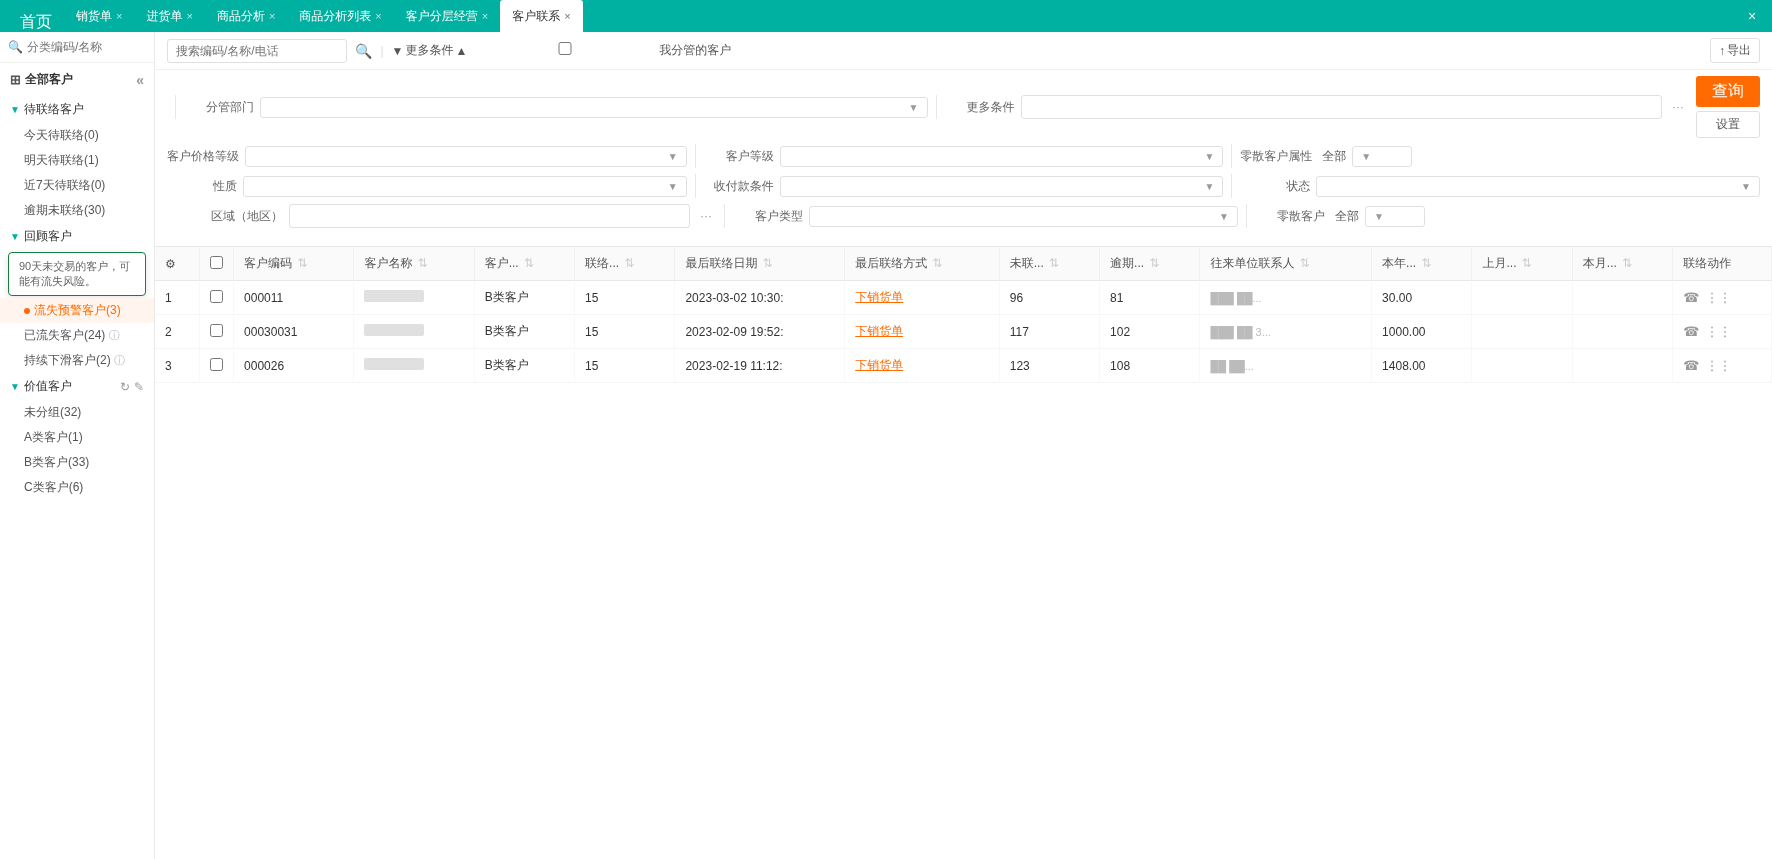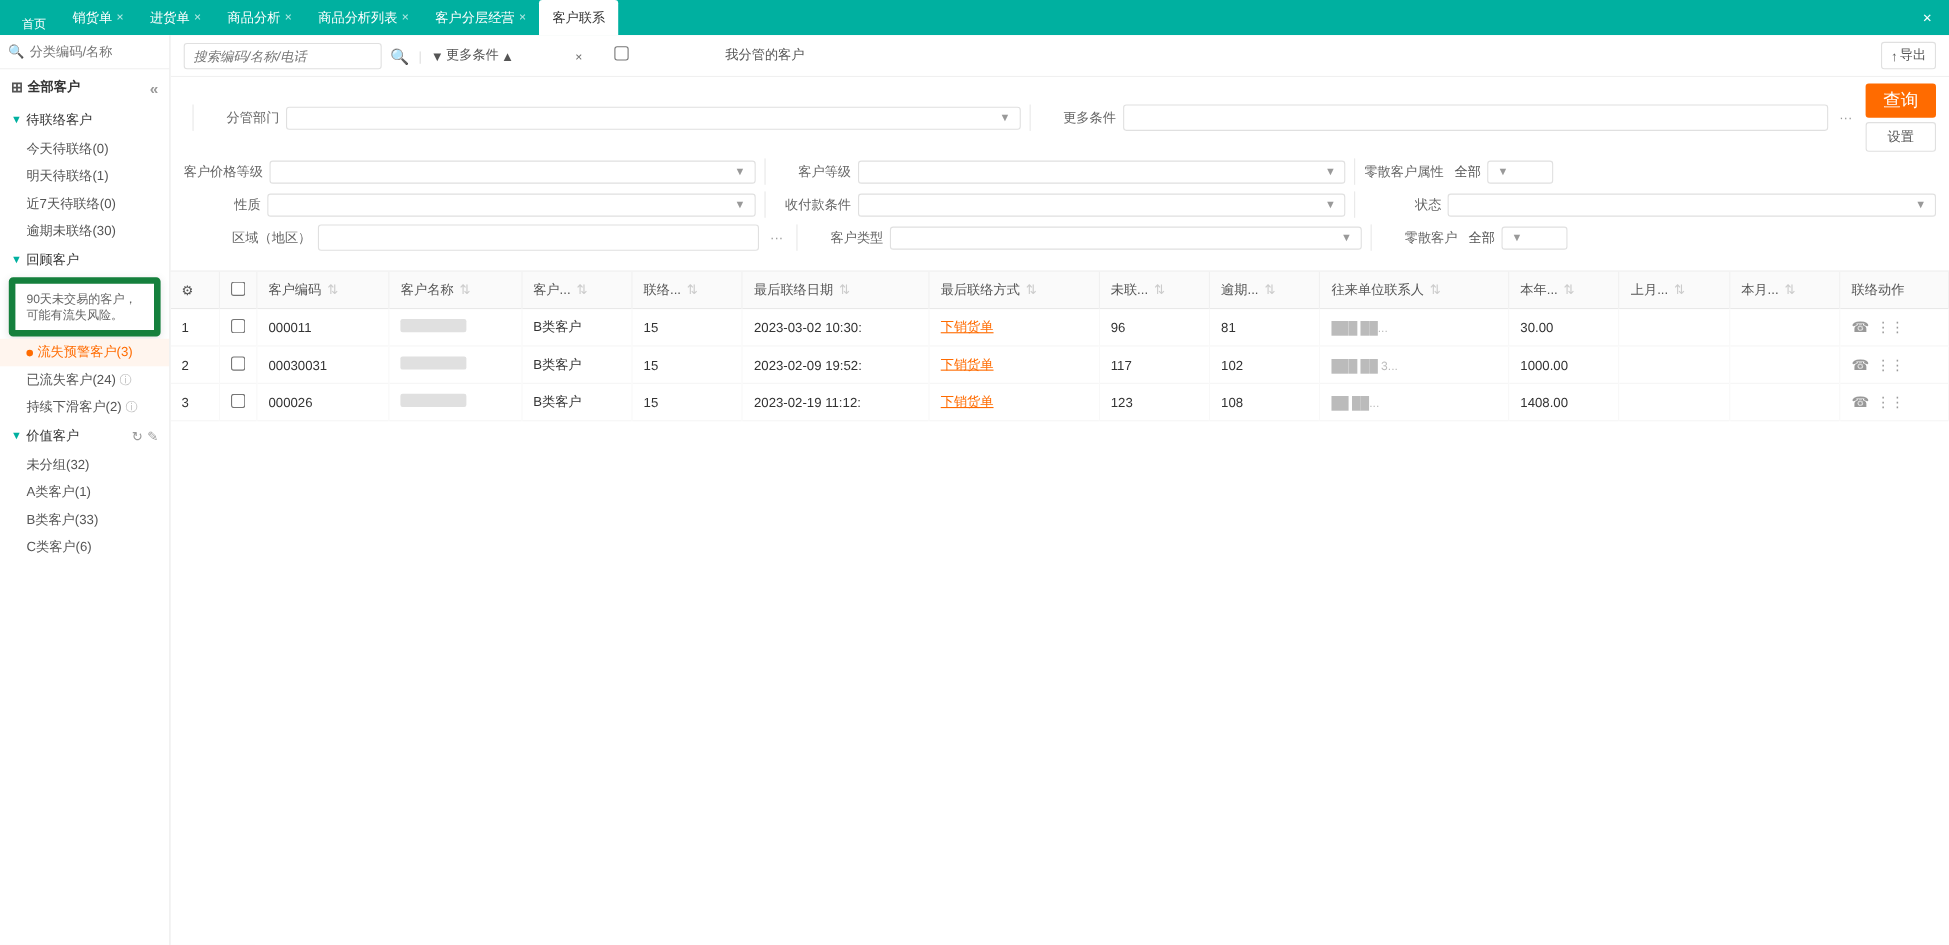--- a/index.html
+++ b/index.html
@@ -24,32 +24,31 @@
       gap: 4px;
       font-size: 12px;
       color: white;
       white-space: nowrap;
       text-align: center;
     }
     .top-nav .nav-tab.active {
       background: white;
       color: #333;
       border-radius: 3px 3px 0 0;
-      flex-direction: column;
     }
     .top-nav .nav-tab .close-x {
       font-size: 11px;
       opacity: 0.7;
     }
     .top-nav .nav-home {
       padding: 0 12px;
       height: 20px;
       line-height: 32px;
       color: white;
-      font-size: 11px;
+      font-size: 16px;
       cursor: pointer;
     }
     .top-nav .spacer { flex: 1; }
     .top-nav .close-btn {
       width: 24px;
       height: 24px;
       display: flex;
       align-items: center;
       justify-content: center;
       cursor: pointer;
@@ -138,21 +137,21 @@
       display: inline-block;
       width: 6px;
       height: 6px;
       background: #ff6b00;
       border-radius: 50%;
       margin-right: 4px;
       vertical-align: middle;
     }
     .tooltip-box {
       background: white;
-      border: 6px solid #15803d;
+      border: 1px solid #15803d;
       border-radius: 4px;
       padding: 6px 10px;
       color: #666;
       font-size: 11px;
       margin: 2px 8px;
       box-shadow: 0 2px 8px rgba(0,0,0,0.1);
     }
     .sidebar-group-header2 {
       display: flex;
       align-items: center;
@@ -181,21 +180,20 @@
       gap: 8px;
       border-bottom: 1px solid #f0f0f0;
     }
     .filter-bar input {
       border: 1px solid #e0e0e0;
       border-radius: 3px;
       padding: 4px 8px;
       font-size: 12px;
       width: 180px;
       outline: none;
-      font-style: italic;
     }
     .filter-bar .search-icon-btn {
       color: #ff6b00;
       cursor: pointer;
       font-size: 14px;
     }
     .filter-bar .more-conditions {
       color: #555;
       cursor: pointer;
       display: flex;

